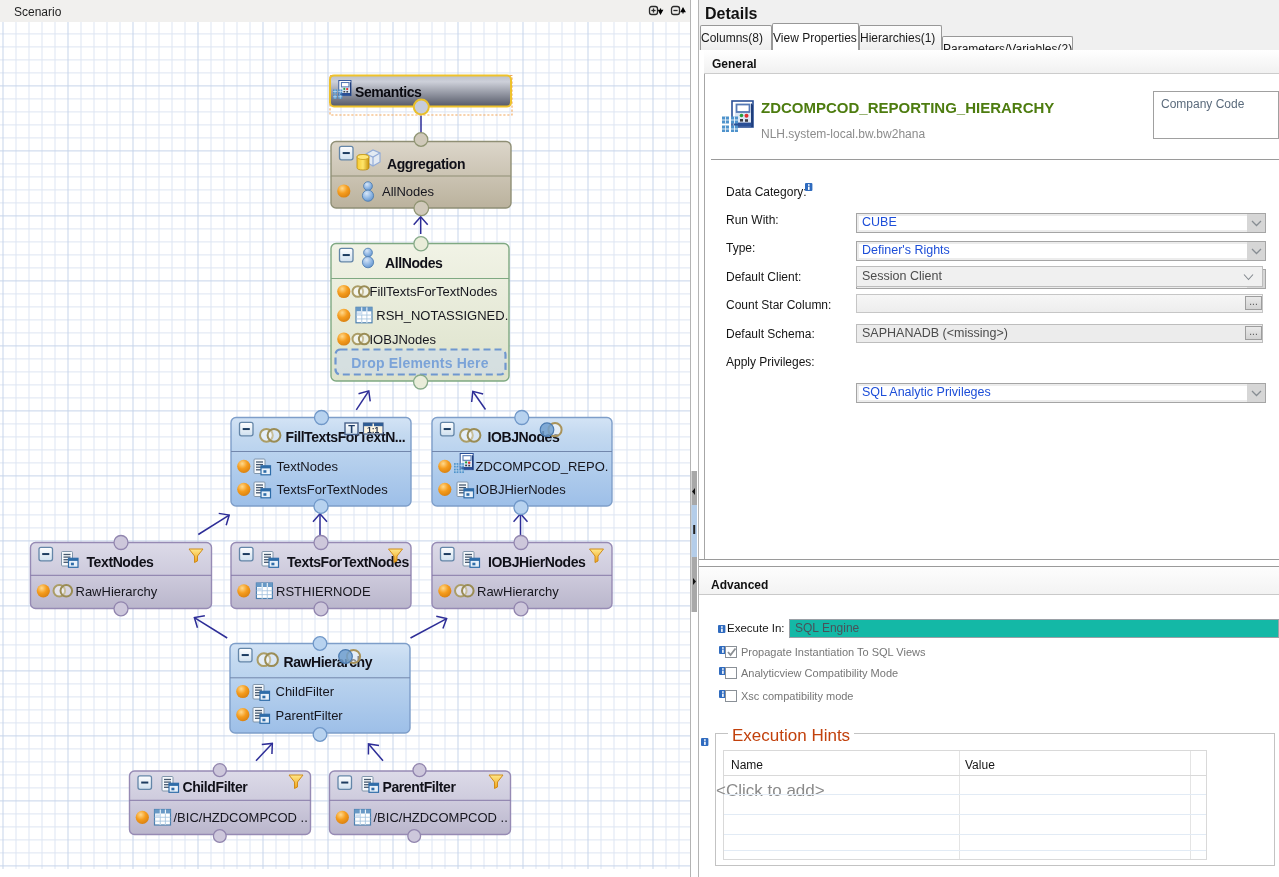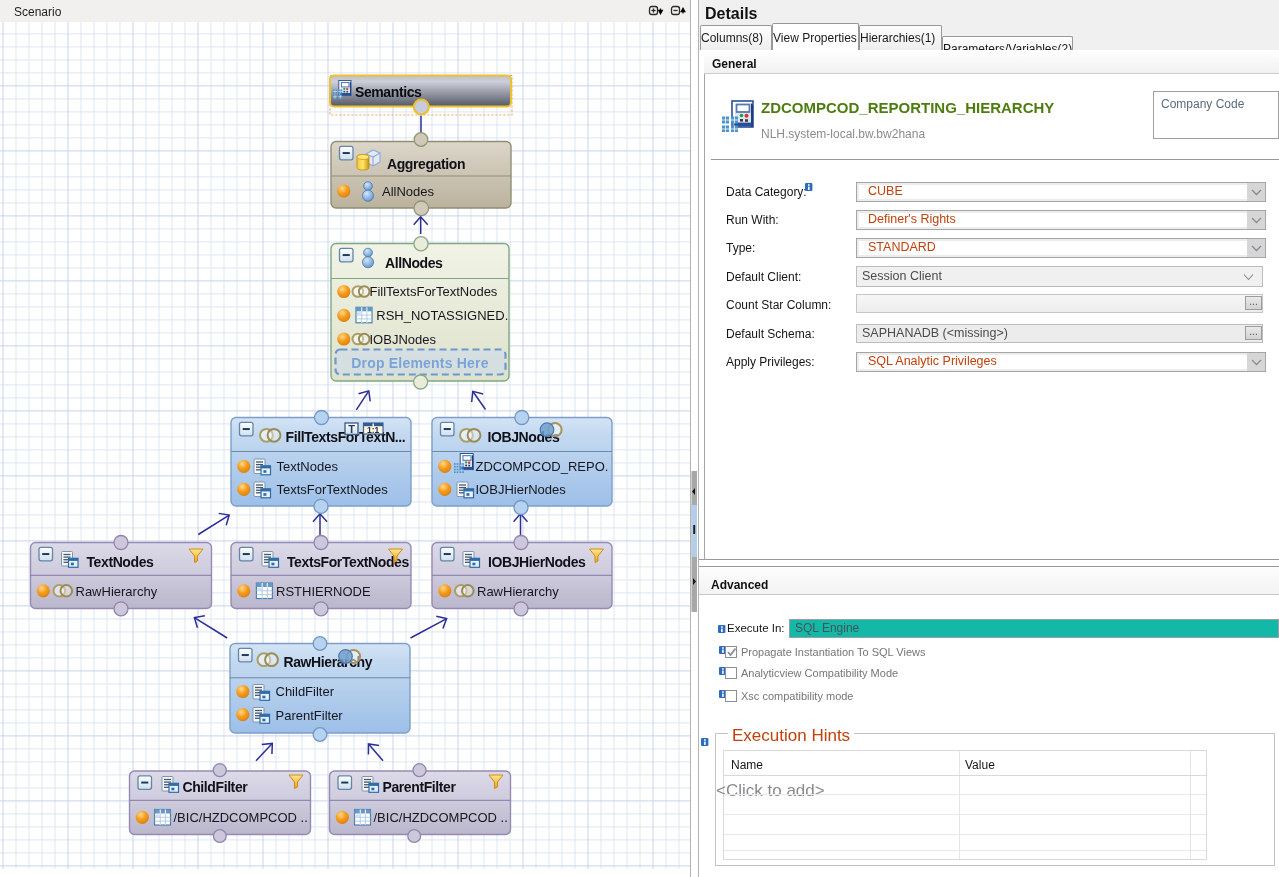--- a/index.html
+++ b/index.html
@@ -15,21 +15,21 @@
 .tab { position:absolute; top:25px; height:25px; line-height:24px; font-size:12px; color:#1a1a1a; 
        border:1px solid #989898; border-bottom:none; background:linear-gradient(#fdfdfd,#eeeeee); border-radius:2px 2px 0 0; }
 .tab.active { top:23px; height:27px; line-height:28px; background:#ffffff; z-index:2; }
 
 #gsec { left:704px; top:50px; width:575px; height:509px; border-left:1px solid #a6a6a6; background:#fff; }
 #ghead { left:704px; top:50px; width:575px; height:24px; background:linear-gradient(#ffffff,#f1f1f1); border-bottom:1px solid #cccccc; }
 #ghead .t { position:absolute; left:8px; top:7px; font-size:12px; font-weight:bold; color:#111; }
 .lab { position:absolute; font-size:12px; color:#151515; }
 .gray { color:#767676; font-size:11px; }
 .field { position:absolute; left:856px; width:410px; height:20px; background:#fff; border:1px solid #a5a5a5;
-         box-shadow:inset 0 0 0 2px #ececec; font-size:12.5px; color:#c2410c; line-height:17px; padding-left:11px; }
+         box-shadow:inset 0 0 0 2px #ececec; font-size:12.5px; color:#1d4ed8; line-height:17px; padding-left:5px;margin-top:31px; }
 .field .ar { position:absolute; right:0; top:0; bottom:0; width:18px; background:#d6d6d6; text-align:center; }
 .field .ar svg { margin-top:6px; }
 .fgray { position:absolute; left:856px; width:407px; background:#f0f0f0; border:1px solid #bdbdbd; font-size:12.5px; color:#4c4c4c; padding-left:5px; }
 .btn3 { position:absolute; width:17px; height:14px; background:linear-gradient(#e9e9e9,#d2d2d2); border:1px solid #9d9d9d; font-size:10px; color:#555; text-align:center; line-height:10px; }
 
 #advhead { left:699px; top:566px; width:580px; height:29px; background:linear-gradient(#fdfdfd,#f3f3f3); border-top:1px solid #9a9a9a; border-bottom:1px solid #c9c9c9; }
 #advhead .t { position:absolute; left:12px; top:11px; font-size:12px; font-weight:bold; color:#111; }
 .cb { position:absolute; width:12px; height:12px; background:#fff; border:1px solid #8a9097; }
 #ehfs { left:715px; top:733px; width:560px; height:133px; border:1px solid #c3c3c3; }
 #ehtable { left:723px; top:750px; width:484px; height:110px; background:#fff; border:1px solid #d9d9d9; }

